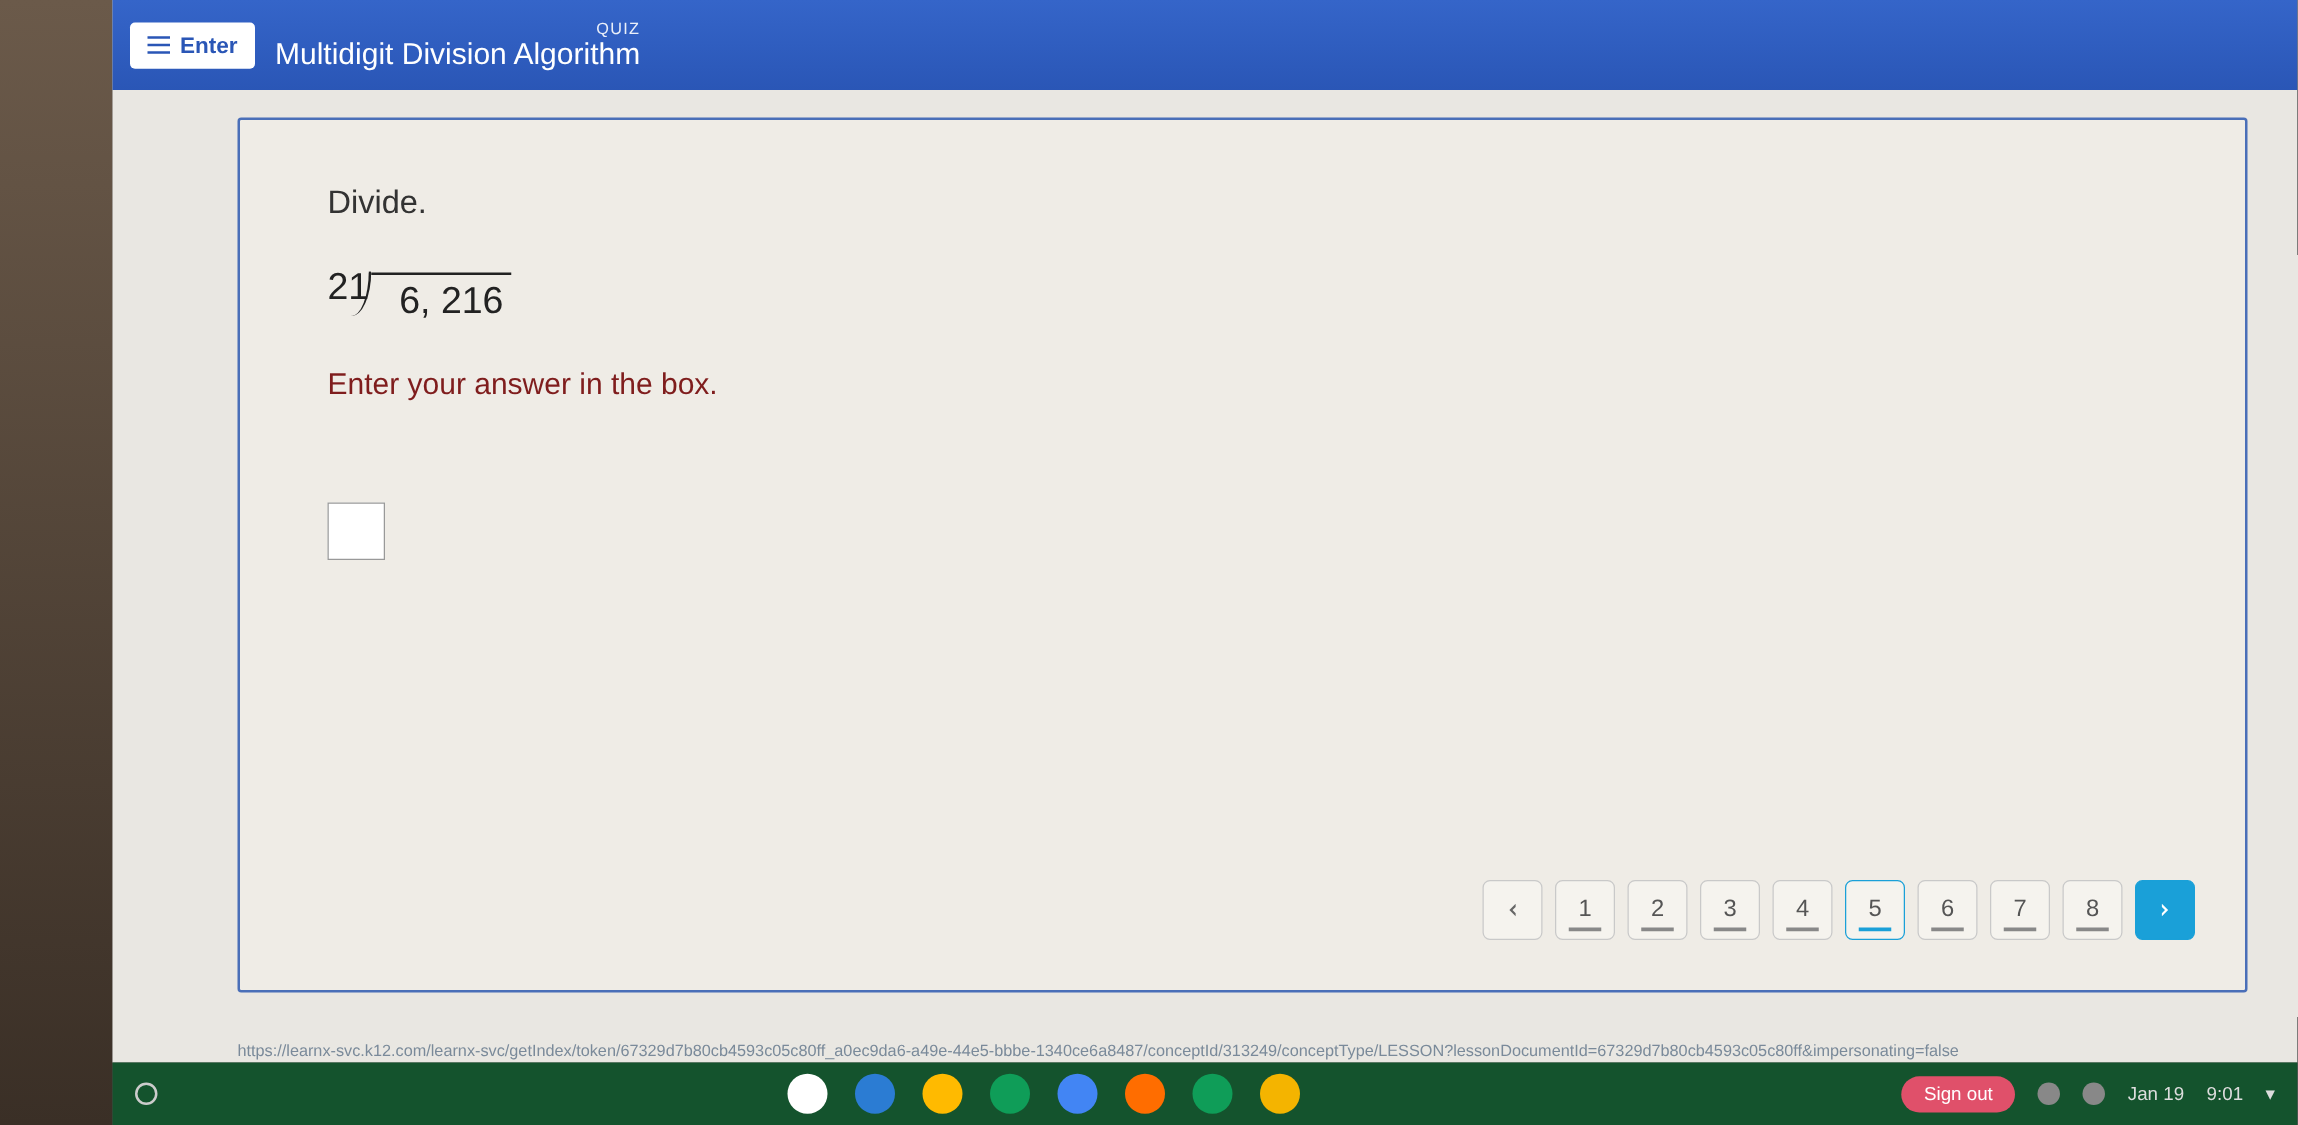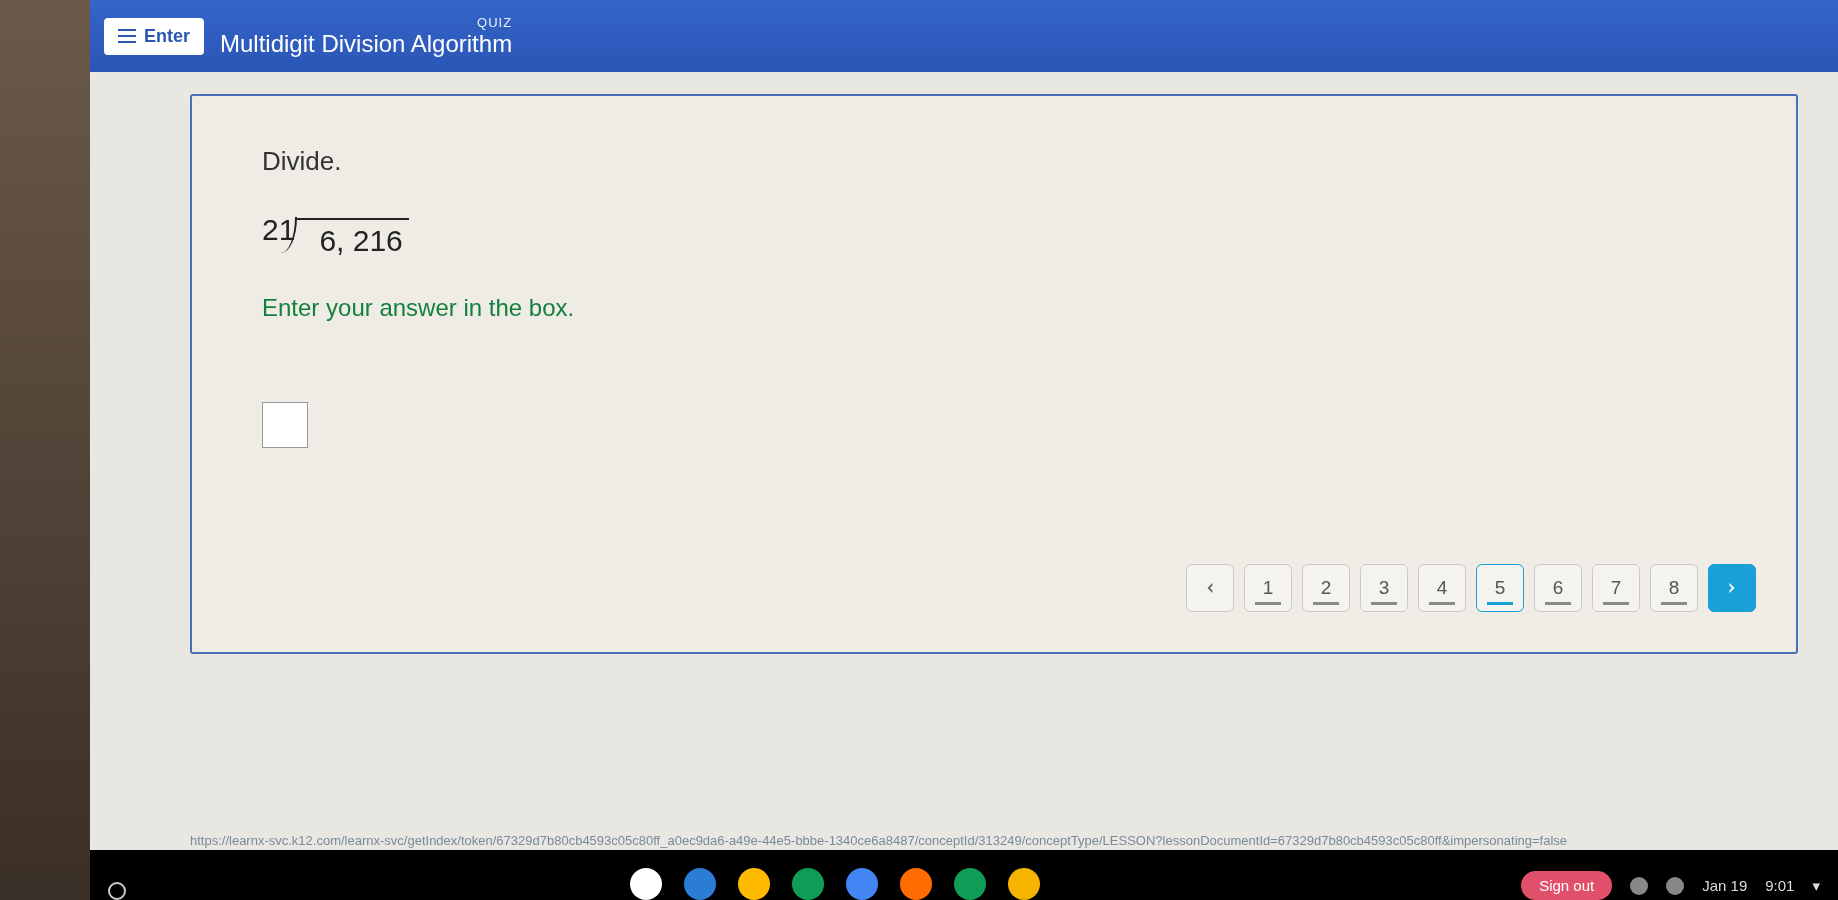--- a/index.html
+++ b/index.html
@@ -5,39 +5,39 @@
 * { margin:0; padding:0; box-sizing:border-box; font-family:Arial,Helvetica,sans-serif; }
 html,body{width:1838px;height:900px;overflow:hidden;background:#2a2a2a;}
 .screen{position:relative;width:1838px;height:900px;background:#555;}
 .app{position:absolute;left:90px;top:0;right:0;bottom:50px;background:#e9e7e2;}
 .topbar{height:72px;background:linear-gradient(#3565c9,#2a56b6);display:flex;align-items:center;color:#fff;padding:0 14px;gap:16px;}
 .menu-btn{background:#fff;color:#2a56b6;border-radius:4px;padding:8px 14px;font-weight:bold;display:flex;align-items:center;gap:8px;font-size:18px;}
 .menu-btn .ham{display:inline-block;width:18px;height:14px;}
 .menu-btn .ham span{display:block;height:2px;background:#2a56b6;margin-bottom:4px;}
 .title-blk .k{font-size:13px;letter-spacing:1px;opacity:.9;text-align:right;}
 .title-blk .t{font-size:24px;font-weight:500;}
-.content{position:relative;margin:22px 40px 0 100px;border:2px solid #4a6fb8;border-radius:3px;background:#efece6;height:560px;padding:50px 70px;}
+.content{position:relative;margin:22px 40px 0 100px;border:2px solid #4a6fb8;border-radius:3px;background:#efece6;height:700px;padding:50px 70px;}
 .prompt{font-size:26px;color:#333;margin-bottom:30px;}
 .longdiv{font-family:'Times New Roman',serif;font-size:30px;color:#222;display:flex;align-items:flex-start;margin-bottom:36px;}
 .divisor{padding-top:6px;}
 .bracket{position:relative;margin-left:2px;margin-top:11px;}
 .bracket .bar{border-top:2px solid #222;display:inline-block;padding:4px 6px 0 10px;}
 .bracket::before{content:"";position:absolute;left:0;top:-1px;width:14px;height:36px;border-left:2px solid #222;border-top-left-radius:0;border-bottom-left-radius:16px 36px;transform:scaleX(-1);transform-origin:left;}
 .dividend{padding-left:12px;}
-.instr{font-size:24px;color:#15803d;margin-bottom:80px;}
+.instr{font-size:24px;color:#7f1d1d;margin-bottom:80px;}
 .ans-box{width:46px;height:46px;border:1px solid #999;background:#fff;}
 .nav{position:absolute;right:40px;bottom:40px;display:flex;gap:10px;align-items:center;}
 .nbtn{min-width:48px;height:48px;border:1px solid #c9c9c9;border-radius:6px;background:#f5f3ee;display:flex;align-items:center;justify-content:center;font-size:19px;color:#555;position:relative;cursor:pointer;}
 .nbtn.qn::after{content:"";position:absolute;bottom:6px;left:10px;right:10px;height:3px;background:#888;}
 .nbtn.active{border-color:#1aa0d8;}
 .nbtn.active::after{background:#1aa0d8;}
 .nbtn.next{background:#1aa0d8;color:#fff;border-color:#1aa0d8;}
 .nbtn.arrow svg{width:20px;height:20px;}
 .urlbar{position:absolute;left:100px;right:0;bottom:2px;font-size:13px;color:#7a8a9a;white-space:nowrap;overflow:hidden;}
-.taskbar{position:absolute;left:90px;right:0;bottom:0;height:50px;background:#000000;display:flex;align-items:flex-end;padding:0 18px;color:#ddd;}
+.taskbar{position:absolute;left:90px;right:0;bottom:0;height:50px;background:#14532d;display:flex;align-items:center;padding:0 18px;color:#ddd;}
 .tb-left{width:40px;}
 .tb-left .circ{width:18px;height:18px;border:2px solid #ccc;border-radius:50%;}
 .tb-center{flex:1;display:flex;justify-content:center;gap:22px;}
 .tb-center .ic{width:32px;height:32px;border-radius:50%;display:flex;align-items:center;justify-content:center;font-size:16px;}
 .tb-right{display:flex;align-items:center;gap:18px;font-size:15px;}
 .signout{background:#e0506a;color:#fff;border-radius:18px;padding:6px 18px;font-size:15px;}
 .tb-right .sic{width:18px;height:18px;border-radius:50%;background:#888;display:inline-block;}
 .photo-left{position:absolute;left:0;top:0;width:90px;height:100%;background:linear-gradient(#6b5a4a,#3a2f26);}
 </style>
 </head>

